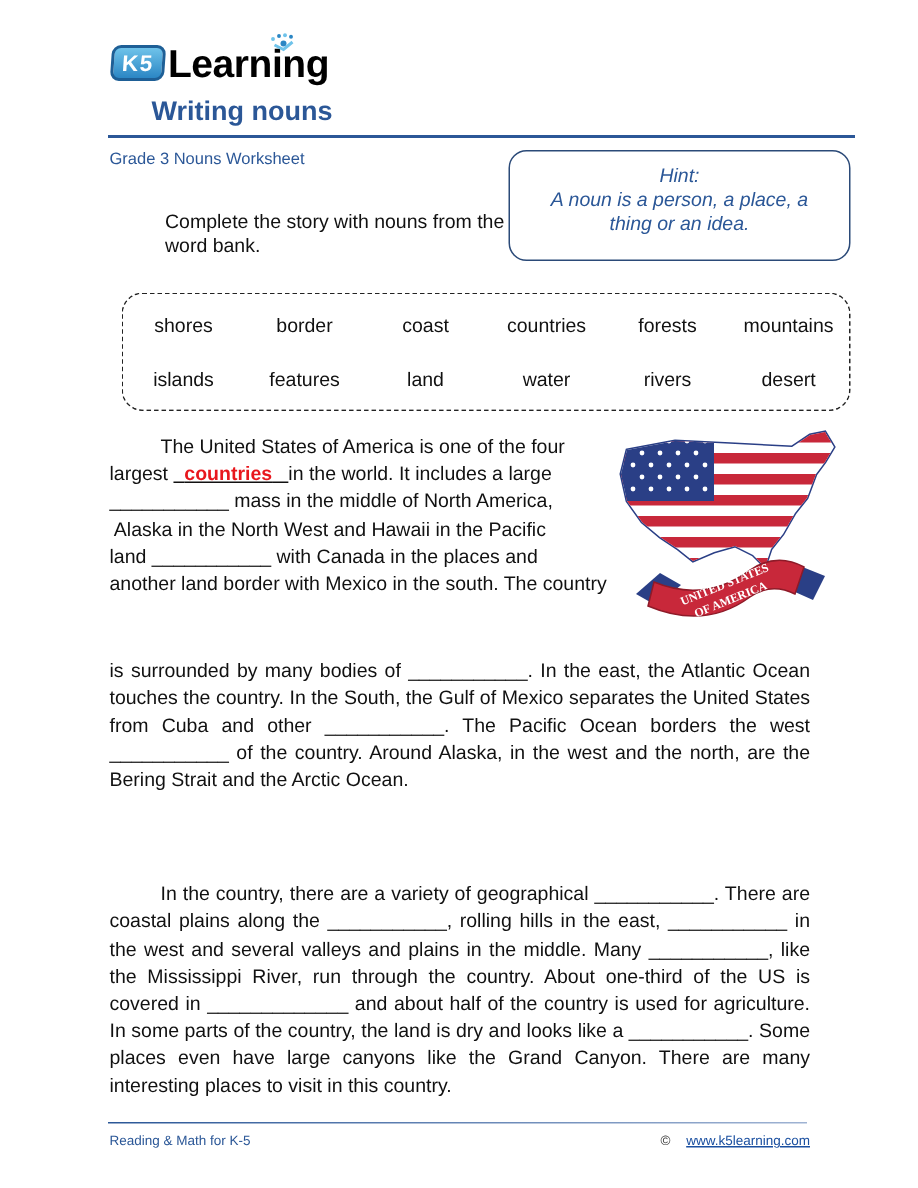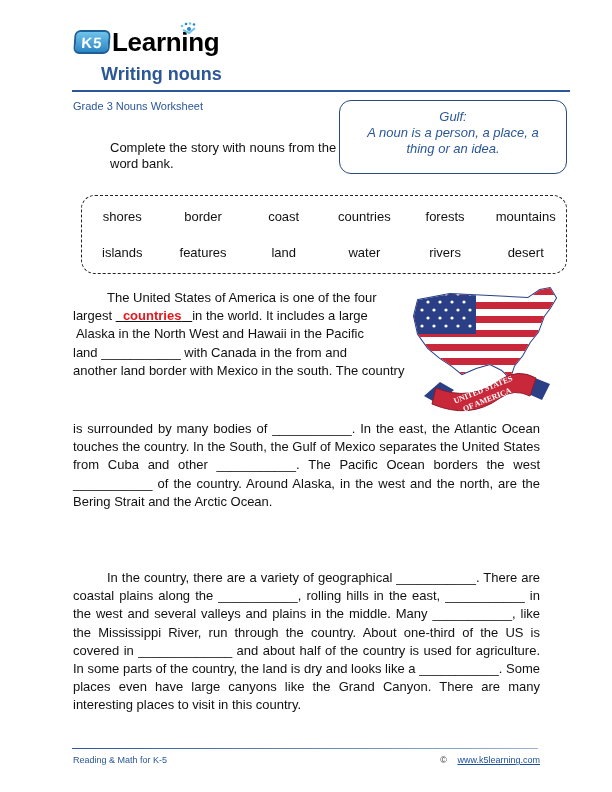--- a/index.html
+++ b/index.html
@@ -64,21 +64,21 @@
   </svg>
 </div>
 
 <div class="title">Writing nouns</div>
 <div class="rule-top"></div>
 <div class="subtitle">Grade 3 Nouns Worksheet</div>
 
 <div class="instructions">Complete the story with nouns from the word bank.</div>
 
 <div class="hint">
-  <div>Gulf:</div>
+  <div>Hint:</div>
   <div style="padding: 0 20px;">A noun is a person, a place, a thing or an idea.</div>
 </div>
 
 <div class="wordbank">
   <div class="wb-row r1">
     <span class="wb-word">shores</span>
     <span class="wb-word">border</span>
     <span class="wb-word">coast</span>
     <span class="wb-word">countries</span>
     <span class="wb-word">forests</span>
@@ -93,22 +93,23 @@
     <span class="wb-word">desert</span>
   </div>
 </div>
 
 <div class="story">
   <div class="narrow">
     <div><span class="indent"></span><span>The United States of America is one of the four</span></div>
     <div>
       <span>largest </span><span class="answer">&nbsp;&nbsp;<span>countries</span>&nbsp;&nbsp;&nbsp;</span><span>in the world. It includes a large</span>
     </div>
+    <div>___________ mass in the middle of North America,</div>
     <div style="white-space: pre;"> Alaska in the North West and Hawaii in the Pacific</div>
-    <div>land ___________ with Canada in the from and</div>
+    <div>land ___________ with Canada in the places and</div>
     <div style="width: 360px;">another land border with Mexico in the south. The country</div>
   </div>
   <p class="justify">is surrounded by many bodies of ___________. In the east, the Atlantic Ocean touches the country. In the South, the Gulf of Mexico separates the United States from Cuba and other ___________. The Pacific Ocean borders the west ___________ of the country. Around Alaska, in the west and the north, are the Bering Strait and the Arctic Ocean.</p>
   <div class="gap"></div>
   <p class="justify"><span class="indent"></span><span>In the country, there are a variety of geographical ___________. There are coastal plains along the ___________, rolling hills in the east, ___________ in the west and several valleys and plains in the middle. Many ___________, like the Mississippi River, run through the country. About one-third of the US is covered in _____________ and about half of the country is used for agriculture. In some parts of the country, the land is dry and looks like a ___________. Some places even have large canyons like the Grand Canyon. There are many interesting places to visit in this country.</span></p>
 </div>
 
 <svg class="flag-map" viewBox="0 0 152 136">
   <defs>
     <clipPath id="usShape">

